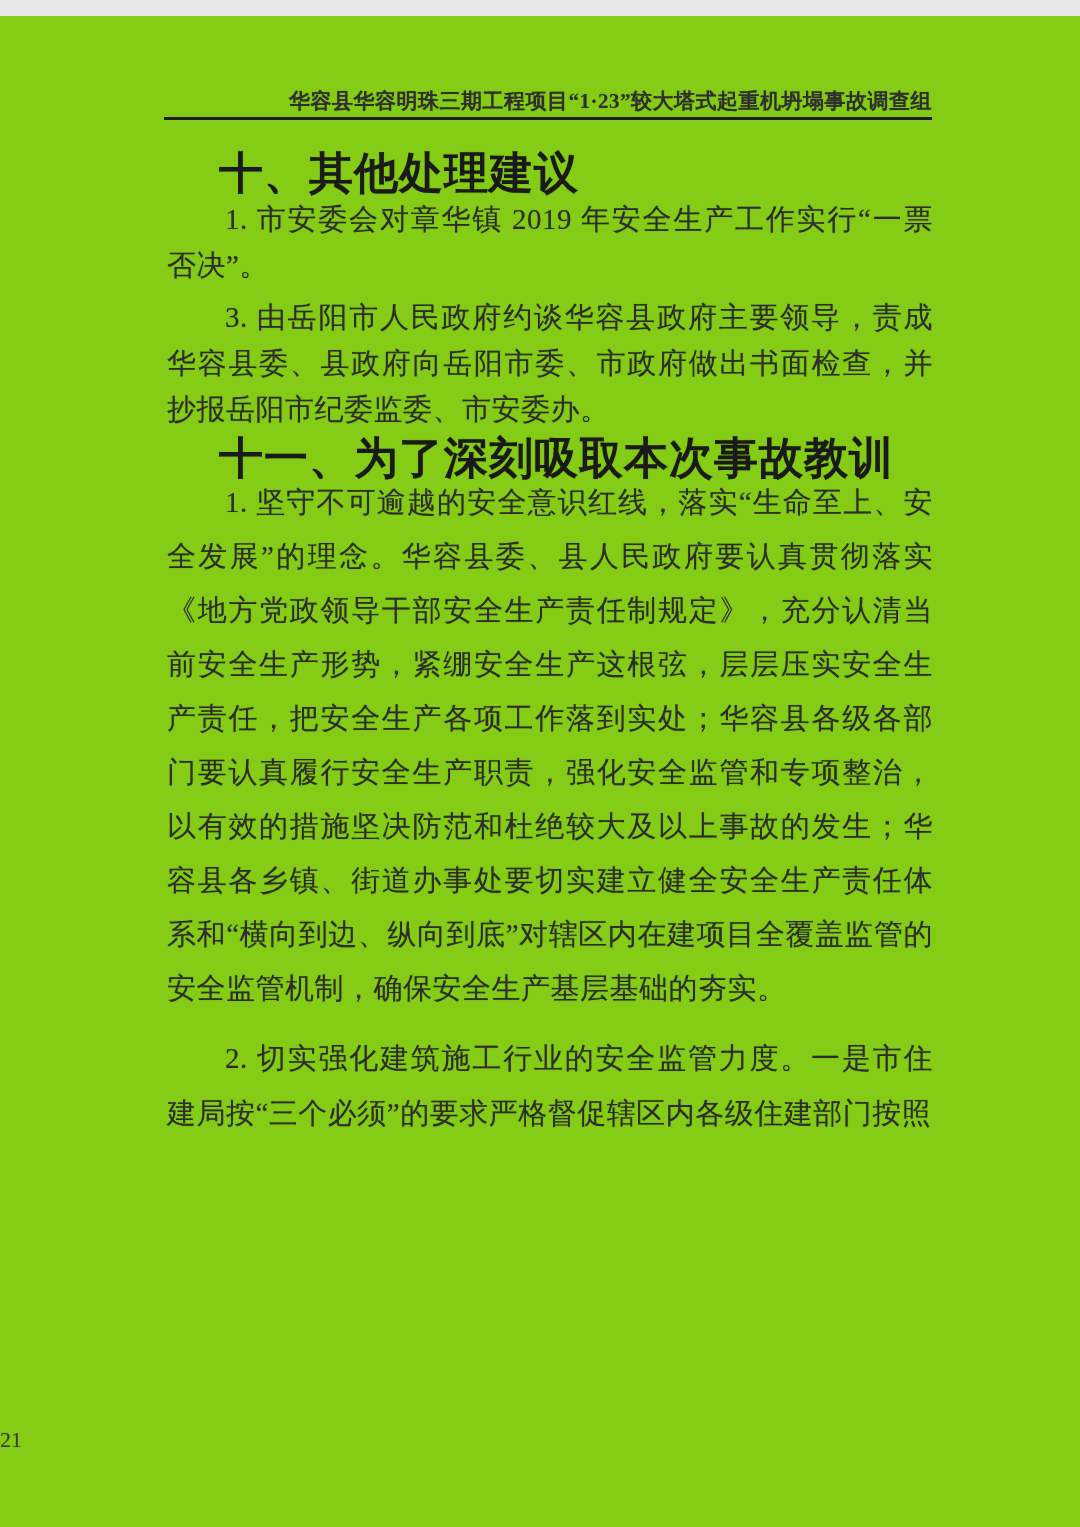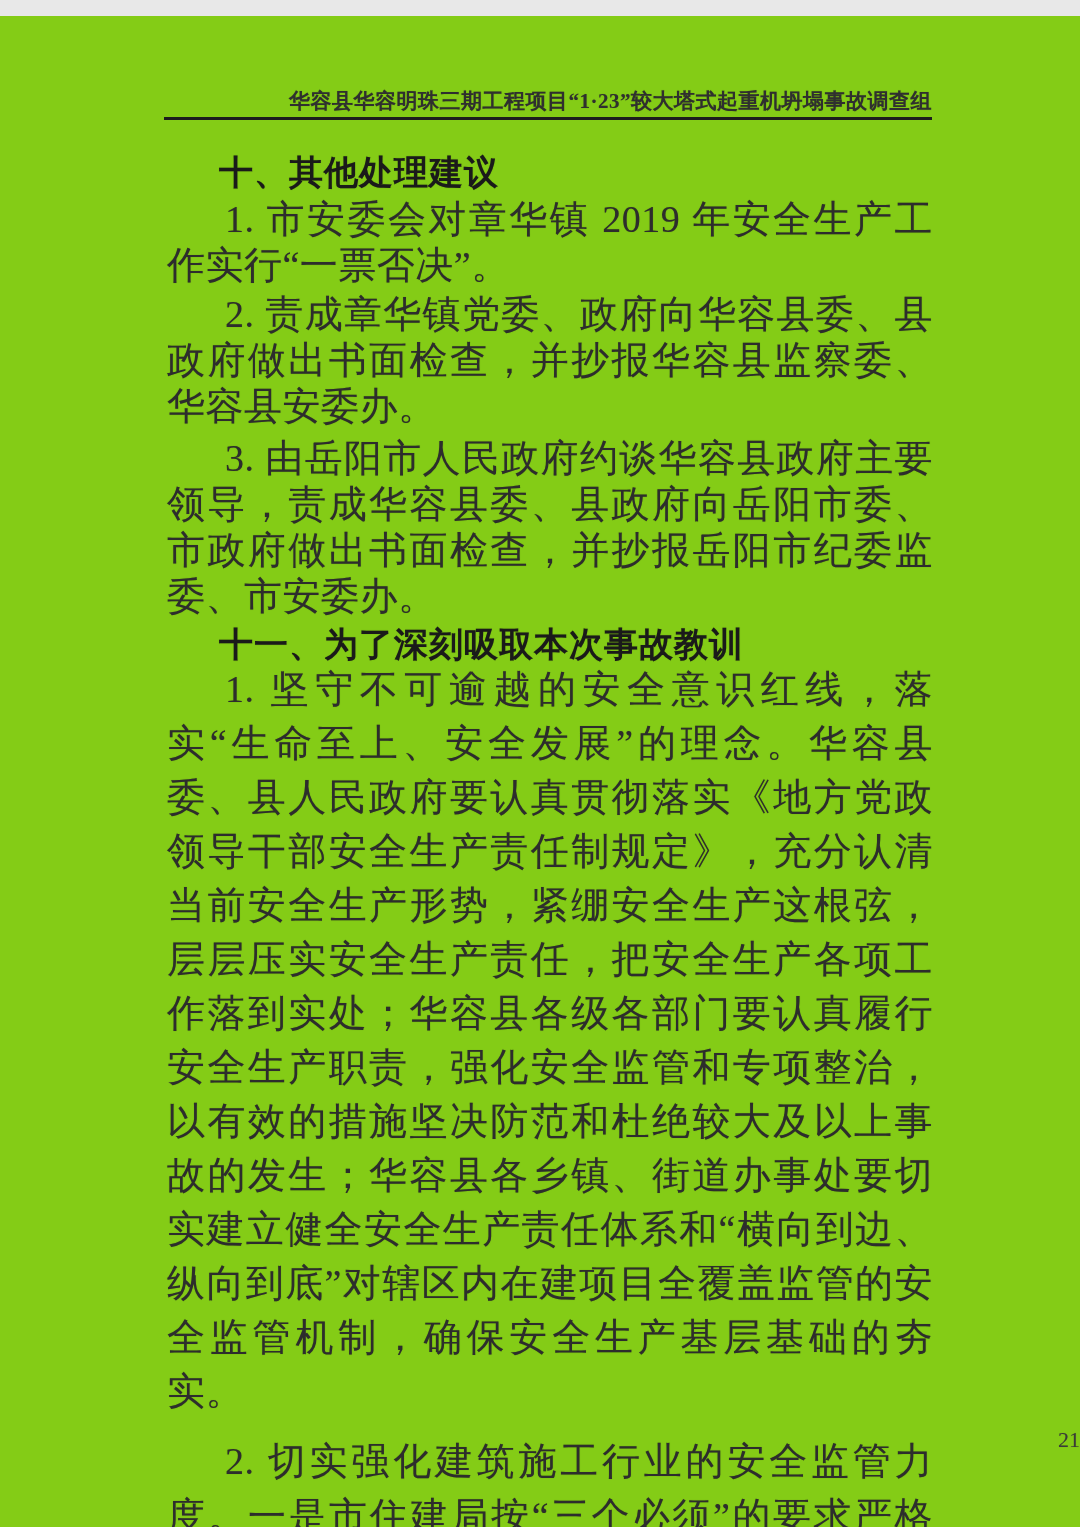--- a/index.html
+++ b/index.html
@@ -42,52 +42,52 @@
   .content {
     position: absolute;
     top: 134px;
     left: 167px;
     width: 766px;
     color: #2c2c2c;
   }
   .heading {
     margin: 0;
     padding-left: 52px;
-    font-family: Liberation Serif, serif;
+    font-family: Liberation Sans, sans-serif;
     font-weight: bold;
-    font-size: 34px;
+    font-size: 44px;
     line-height: 46px;
     color: #1a1a1a;
     letter-spacing: 1px;
     text-shadow: 0 0 1px rgba(0,0,0,0.3);
   }
   .para {
     margin: 0;
-    font-size: 38px;
+    font-size: 29px;
     text-indent: 58px;
     text-align: justify;
     letter-spacing: 0.5px;
     color: #2d2d2d;
     text-shadow: 0 0 1px rgba(0,0,0,0.28);
   }
   .lh46 { line-height: 46px; }
   .lh50 { line-height: 50px; }
   .lh54 { line-height: 54px; }
   .lh55 { line-height: 55px; }
   .mt3  { margin-top: 3px; }
   .mt6  { margin-top: 6px; }
   .mtn6 { margin-top: -6px; }
   .mt16 { margin-top: 16px; }
   
   .page-number {
     position: absolute;
     top: 1410px;
     left: 0;
     width: 100%;
-    text-align: right;
+    text-align: left;
     font-size: 22px;
     line-height: 28px;
     color: #3a3a3a;
     text-shadow: 0 0 1px rgba(0,0,0,0.2);
   }
 </style>
 </head>
 <body>
 
 <div class="page">
@@ -95,21 +95,20 @@
   <div class="running-header">华容县华容明珠三期工程项目“1·23”较大塔式起重机坍塌事故调查组</div>
 
   <div class="header-rule"></div>
 
   <div class="content">
 
     <h2 class="heading">十、其他处理建议</h2>
 
     <p class="para lh46">1. 市安委会对章华镇 2019 年安全生产工作实行“一票否决”。</p>
 
-    <p class="para lh46 mt3">2. 责成章华镇党委、政府向华容县委、县政府做出书面检查，并抄报华容县监察委、华容县安委办。</p>
 
     <p class="para lh46 mt6">3. 由岳阳市人民政府约谈华容县政府主要领导，责成华容县委、县政府向岳阳市委、市政府做出书面检查，并抄报岳阳市纪委监委、市安委办。</p>
 
     <h2 class="heading mt3">十一、为了深刻吸取本次事故教训</h2>
 
 
     <p class="para lh54 mtn6">1. 坚守不可逾越的安全意识红线，落实“生命至上、安全发展”的理念。华容县委、县人民政府要认真贯彻落实《地方党政领导干部安全生产责任制规定》，充分认清当前安全生产形势，紧绷安全生产这根弦，层层压实安全生产责任，把安全生产各项工作落到实处；华容县各级各部门要认真履行安全生产职责，强化安全监管和专项整治，以有效的措施坚决防范和杜绝较大及以上事故的发生；华容县各乡镇、街道办事处要切实建立健全安全生产责任体系和“横向到边、纵向到底”对辖区内在建项目全覆盖监管的安全监管机制，确保安全生产基层基础的夯实。</p>
 
     <p class="para lh55 mt16">2. 切实强化建筑施工行业的安全监管力度。一是市住建局按“三个必须”的要求严格督促辖区内各级住建部门按照</p>
 

